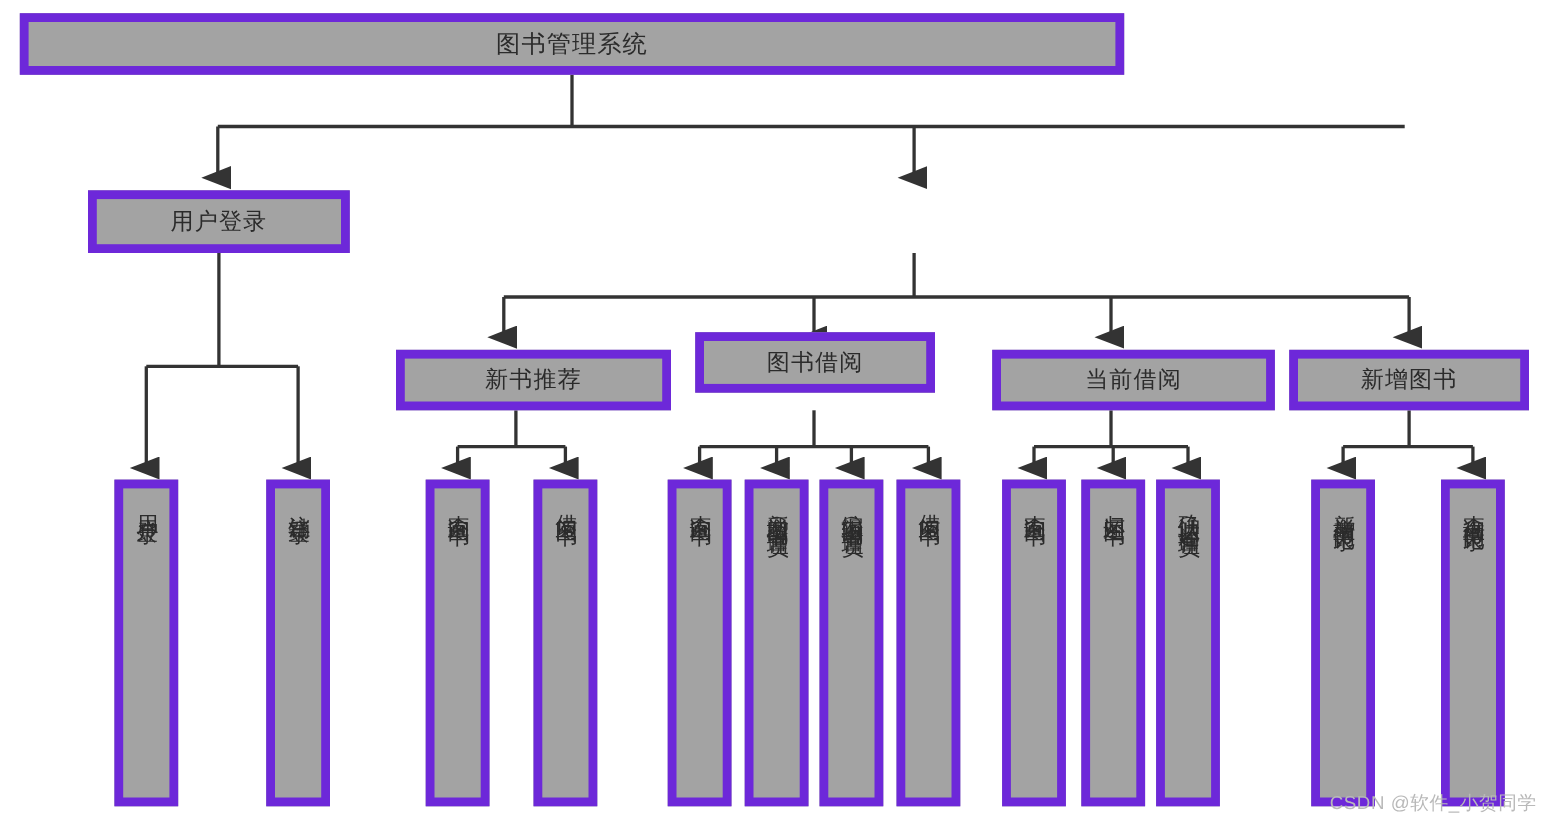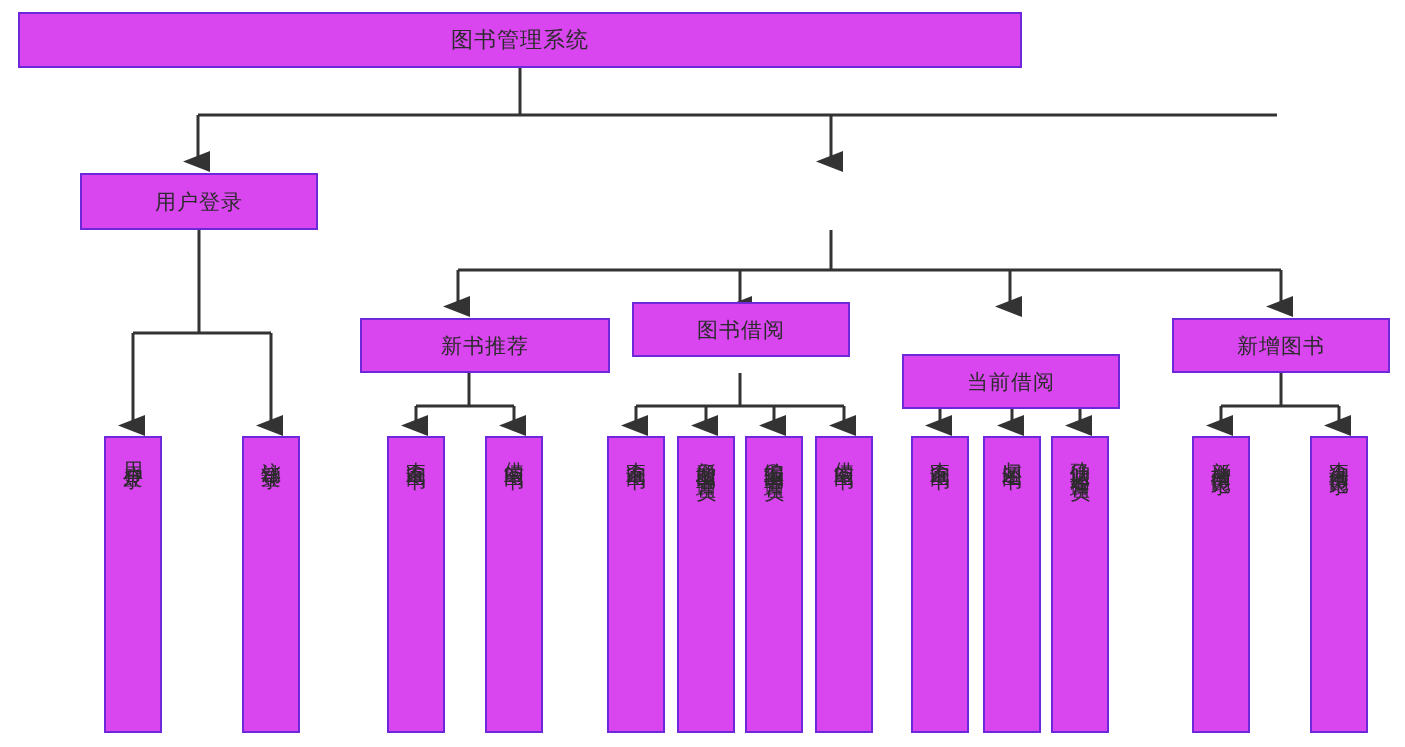--- a/index.html
+++ b/index.html
@@ -22,22 +22,22 @@
     position: absolute;
     left: 0;
     top: 0;
     width: 1405px;
     height: 747px;
     pointer-events: none;
   }
   .node {
     position: absolute;
     box-sizing: border-box;
-    background: #d946ef;
-    border: 2px solid #6d28d9;
+    background: #a3a3a3;
+    border: 8px solid #6d28d9;
     display: flex;
     align-items: center;
     justify-content: center;
     color: #2b2b2b;
   }
   .node.horiz {
     font-size: 21px;
     letter-spacing: 1px;
     line-height: 1.2;
   }
@@ -131,21 +131,21 @@
   <div class="node horiz" id="node-l2-0" style="left: 80px; top: 173px; width: 238px; height: 57px;">
     <span>用户登录</span>
   </div>
 
   <div class="node horiz" id="node-l3-0" style="left: 360px; top: 318px; width: 250px; height: 55px;">
     <span>新书推荐</span>
   </div>
   <div class="node horiz" id="node-l3-1" style="left: 632px; top: 302px; width: 218px; height: 55px;">
     <span>图书借阅</span>
   </div>
-  <div class="node horiz" id="node-l3-2" style="left: 902px; top: 318px; width: 218px; height: 55px; margin-top: 36px;">
+  <div class="node horiz" id="node-l3-2" style="left: 902px; top: 318px; width: 257px; height: 55px;">
     <span>当前借阅</span>
   </div>
   <div class="node horiz" id="node-l3-3" style="left: 1172px; top: 318px; width: 218px; height: 55px;">
     <span>新增图书</span>
   </div>
 
   <div class="node leaf" id="node-leaf-0" style="left: 104px; top: 436px; width: 58px; height: 297px;">
     <span class="vtext">用户登录</span>
   </div>
   <div class="node leaf" id="node-leaf-1" style="left: 242px; top: 436px; width: 58px; height: 297px;">
@@ -178,14 +178,15 @@
   <div class="node leaf" id="node-leaf-10" style="left: 1051px; top: 436px; width: 58px; height: 297px;">
     <span class="vtext">确认归还（管理员）</span>
   </div>
   <div class="node leaf" id="node-leaf-11" style="left: 1192px; top: 436px; width: 58px; height: 297px;">
     <span class="vtext">新增借阅记录</span>
   </div>
   <div class="node leaf" id="node-leaf-12" style="left: 1310px; top: 436px; width: 58px; height: 297px;">
     <span class="vtext">查询借阅记录</span>
   </div>
 
+  <div class="watermark">CSDN @软件_小贺同学</div>
 
 </div>
 
 </body></html>

